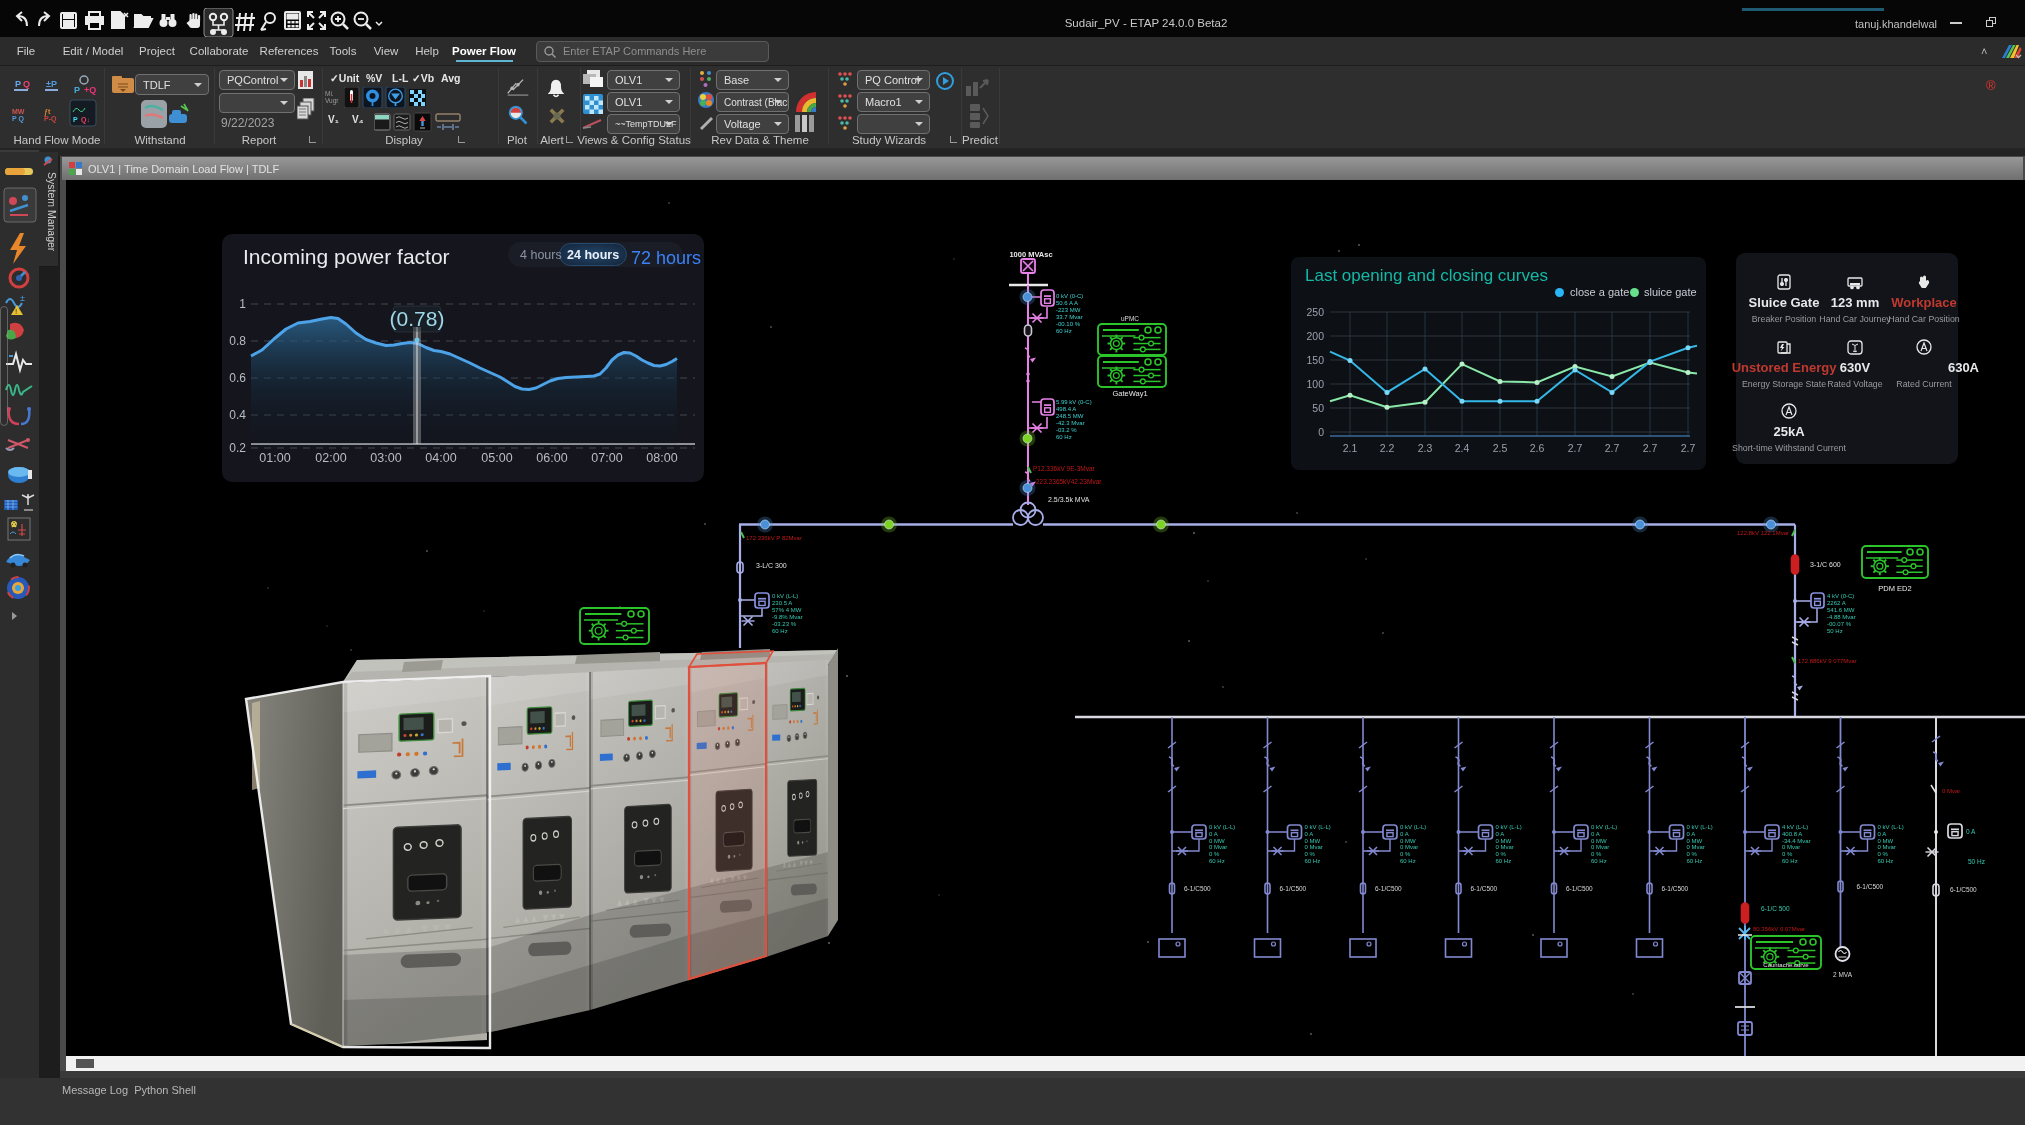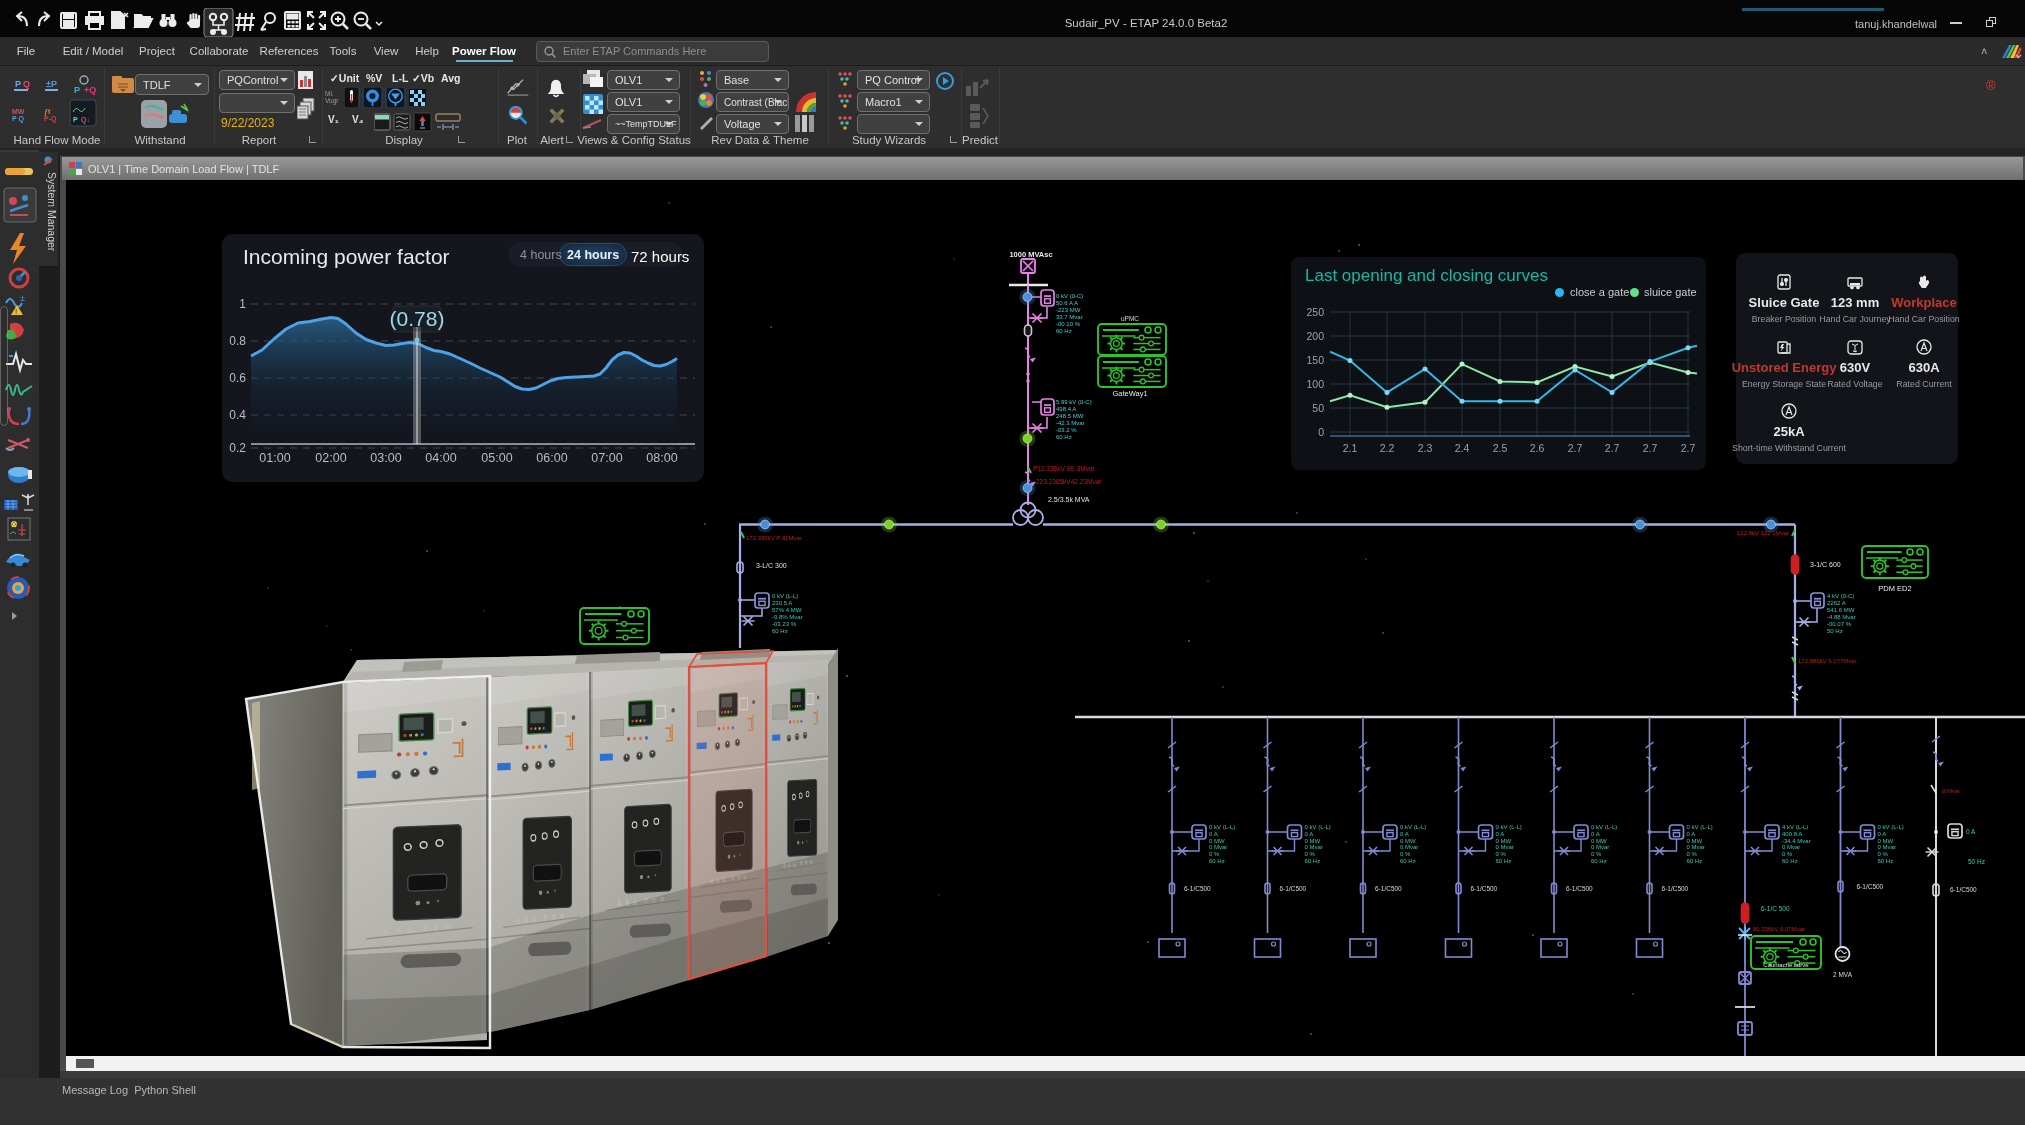--- a/index.html
+++ b/index.html
@@ -188,21 +188,21 @@
       <path d="M4 8 q6 -5 18 2" stroke="#4db0a0" stroke-width="2.5" fill="none"></path>
       <path d="M4 16 q6 -4 18 2" stroke="#e07878" stroke-width="2.5" fill="none"></path>
       <g>
         <rect x="28" y="14" width="18" height="9" rx="3" fill="#3f8fd4"></rect>
         <rect x="31" y="10" width="9" height="6" rx="2" fill="#3f8fd4"></rect>
         <path d="M40 6 l6 4 M43 4 l4 7" stroke="#57c74f" stroke-width="1.6"></path>
       </g>
     </svg>
 <div class="dd" style="left:219px;top:70px;width:76px;height:20px">PQControl</div>
 <div class="dd" style="left:219px;top:93px;width:76px;height:20px"></div>
-<div class="a" style="left:221px;top:116px;color:#eab308;font-size:12px">9/22/2023</div>
+<div class="a" style="left:221px;top:116px;color:#a3a3a3;font-size:12px">9/22/2023</div>
 <svg class="a" style="left:297px;top:70px" width="18" height="20" viewBox="0 0 18 20">
       <rect x="1" y="1" width="15" height="18" fill="#e8e8e8"></rect>
       <rect x="3" y="10" width="3" height="7" fill="#cc3333"></rect>
       <rect x="7" y="6" width="3" height="11" fill="#888"></rect>
       <rect x="11" y="9" width="3" height="8" fill="#cc3333"></rect>
     </svg>
 <svg class="a" style="left:297px;top:98px" width="20" height="24" viewBox="0 0 20 24" fill="#d8d8d8">
       <rect x="6" y="0" width="11" height="13" fill="#d8d8d8" stroke="#555"></rect>
       <rect x="3" y="4" width="11" height="13" fill="#d8d8d8" stroke="#555"></rect>
       <rect x="0" y="8" width="11" height="13" fill="#d8d8d8" stroke="#555"></rect>
@@ -519,21 +519,21 @@
       <circle cx="1383" cy="633" r="1" fill="#ffffff" opacity="0.29"></circle>
       <circle cx="1359" cy="245" r="1" fill="#ffffff" opacity="0.37"></circle>
       <circle cx="1533" cy="935" r="1" fill="#ffffff" opacity="0.34"></circle>
     </svg>
 <div class="a" style="left:222px;top:234px;width:482px;height:248px;background:#14151d;border-radius:10px"></div>
 <div class="a" style="left:243px;top:245px;color:#e8eaee;font-size:21px">Incoming power factor</div>
 <div class="a" style="left:508px;top:242px;width:175px;height:25px;background:#1b1d26;border-radius:13px"></div>
 <div class="a" style="left:559px;top:243px;width:68px;height:23px;background:radial-gradient(ellipse at center,#23466b,#142438);border-radius:12px;border:1px solid #27496b"></div>
 <div class="a" style="left:520px;top:248px;color:#8a93a4;font-size:12.5px">4 hours</div>
 <div class="a" style="left:567px;top:248px;color:#e8f0f8;font-size:12.5px;font-weight:bold">24 hours</div>
-<div class="a" style="left:631px;top:248px;color:#ffffff;font-size:15px">72 hours</div>
+<div class="a" style="left:631px;top:248px;color:#3b82f6;font-size:18px">72 hours</div>
 <svg class="a" style="left:222px;top:234px" width="482" height="248" viewBox="222 234 482 248">
       <defs>
         <linearGradient id="pfg" x1="0" y1="0" x2="0" y2="1">
           <stop offset="0" stop-color="#2f6f9f" stop-opacity="0.75"></stop>
           <stop offset="0.55" stop-color="#17344a" stop-opacity="0.38"></stop>
           <stop offset="1" stop-color="#0c1a26" stop-opacity="0.08"></stop>
         </linearGradient>
       </defs>
       <line x1="251" y1="304" x2="695" y2="304" stroke="#8a8f98" stroke-width="1" stroke-dasharray="7 6" opacity="0.42"></line>
       <text x="246" y="308" fill="#b8bcc4" font-size="12" text-anchor="end">1</text>
@@ -658,21 +658,21 @@
 <svg class="a" style="left:1846px;top:339px" width="18" height="16" viewBox="0 0 18 16" stroke="#e8e8e8" fill="none" stroke-width="1.3">
       <rect x="2" y="2" width="14" height="13" rx="3"></rect>
       <path d="M6 5 q3 3 6 0 M9 7 v5 M7 12 q2 1.5 4 0" stroke-width="1"></path>
     </svg>
     <div class="a" style="left:1800px;top:360px;width:110px;text-align:center;color:#e8e8ea;font-size:13px;font-weight:bold">630V</div>
     <div class="a" style="left:1797px;top:379px;width:116px;text-align:center;color:#9a9aa2;font-size:8.8px;white-space:nowrap">Rated Voltage</div>
 <svg class="a" style="left:1915px;top:339px" width="18" height="16" viewBox="0 0 18 16" stroke="#e8e8e8" fill="none" stroke-width="1.3">
       <circle cx="9" cy="8" r="7"></circle>
       <path d="M6 12 l3 -8 l3 8 M7 9.5 h4" stroke-width="1.2"></path>
     </svg>
-    <div class="a" style="left:1869px;top:360px;width:110px;text-align:center;color:#e8e8ea;font-size:13px;font-weight:bold">630A</div>
+    <div class="a" style="left:1869px;top:360px;width:110px;text-align:right;color:#e8e8ea;font-size:13px;font-weight:bold">630A</div>
     <div class="a" style="left:1866px;top:379px;width:116px;text-align:center;color:#9a9aa2;font-size:8.8px;white-space:nowrap">Rated Current</div>
 <svg class="a" style="left:1780px;top:403px" width="18" height="16" viewBox="0 0 18 16" stroke="#e8e8e8" fill="none" stroke-width="1.3">
       <circle cx="9" cy="8" r="7"></circle>
       <path d="M6 12 l3 -8 l3 8 M7 9.5 h4" stroke-width="1.2"></path>
     </svg>
     <div class="a" style="left:1734px;top:424px;width:110px;text-align:center;color:#e8e8ea;font-size:13px;font-weight:bold">25kA</div>
     <div class="a" style="left:1719px;top:443px;width:140px;text-align:center;color:#9a9aa2;font-size:8.8px;white-space:nowrap">Short-time Withstand Current</div>
 <svg class="a" style="left:66px;top:180px" width="1959" height="876" viewBox="66 180 1959 876" fill="none">
       <text x="1031" y="257" fill="#e8e8e8" font-size="7.5" font-weight="bold" text-anchor="middle">1000 MVAsc</text>
       <rect x="1021" y="259" width="14" height="14" rx="2" stroke="#e882e8" stroke-width="1.8" fill="#140814"></rect>

